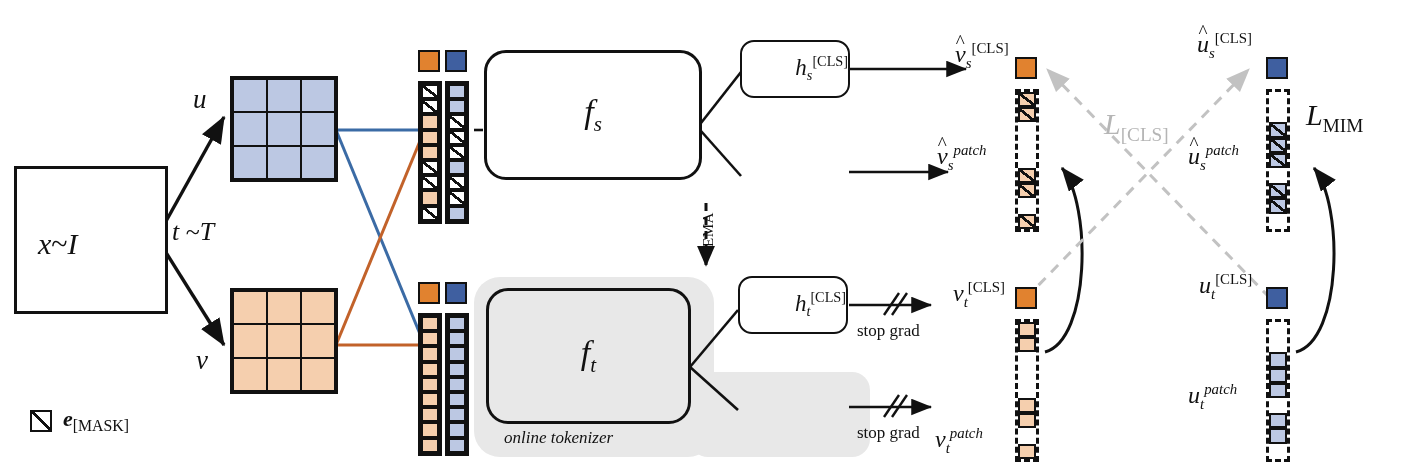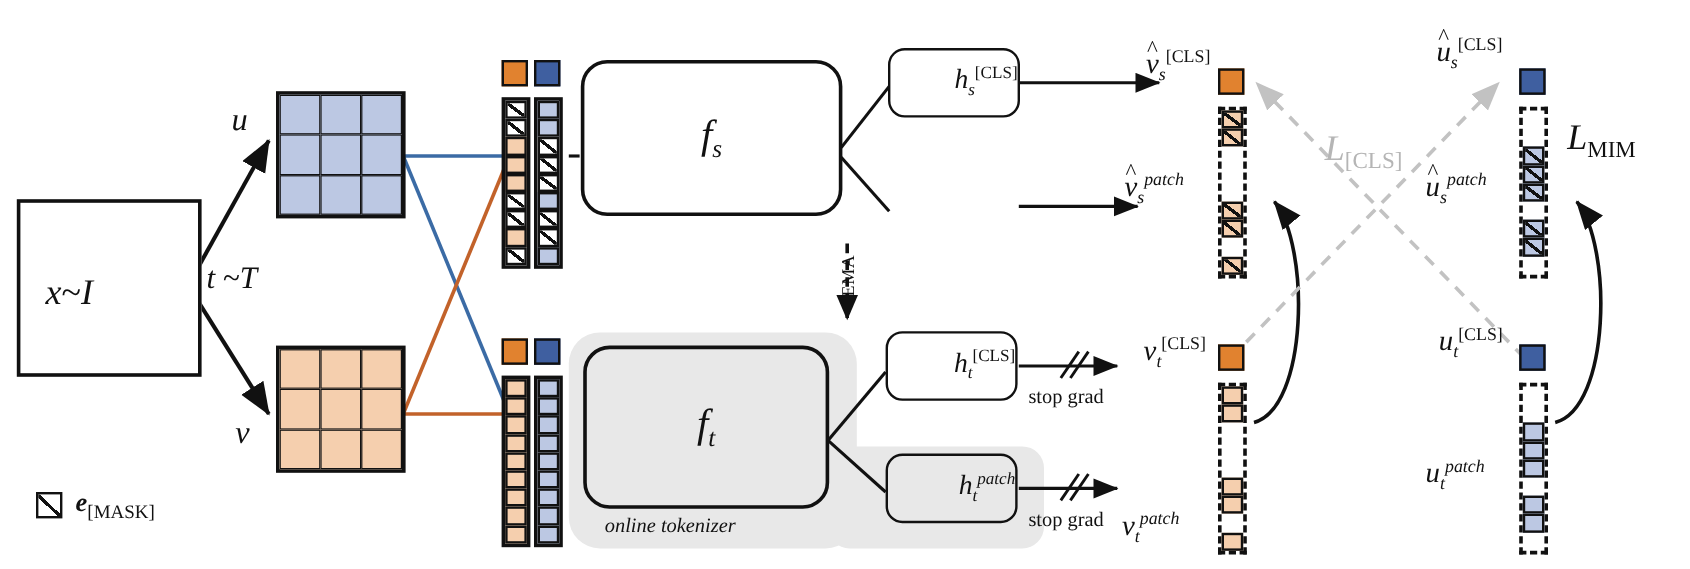--- a/index.html
+++ b/index.html
@@ -256,25 +256,20 @@
       <span>f</span><sub class="s">t</sub>
     </span>
   </div>
   <div class="abs lbl ot" style="left:504px;top:428px;font-size:17px;"><span>online tokenizer</span></div>
 
   <div class="abs rbox small" style="left:738px;top:276px;width:110px;height:58px;">
     <span class="math" style="font-size:23px;">
       <span>h</span><sub class="s">t</sub><sup class="s">[CLS]</sup>
     </span>
   </div>
-  <div class="abs rbox small gray-fill" style="left:738px;top:378px;width:110px;height:58px;">
-    <span class="math" style="font-size:23px;">
-      <span>h</span><sub class="s">t</sub><sup class="si">patch</sup>
-    </span>
-  </div>
 
   <div class="abs ema" style="left:700px;top:247px;"><span>EMA</span></div>
 
   <div class="abs sg" style="left:857px;top:321px;"><span>stop grad</span></div>
   <div class="abs sg" style="left:857px;top:423px;"><span>stop grad</span></div>
 
   <div class="abs lbl math" style="left:955px;top:40px;font-size:24px;">
     <span class="hatbox"><span>v</span><span class="hatmark">^</span></span><sub class="s">s</sub><sup class="s">[CLS]</sup>
   </div>
   <div class="abs lbl math" style="left:937px;top:142px;font-size:24px;">

